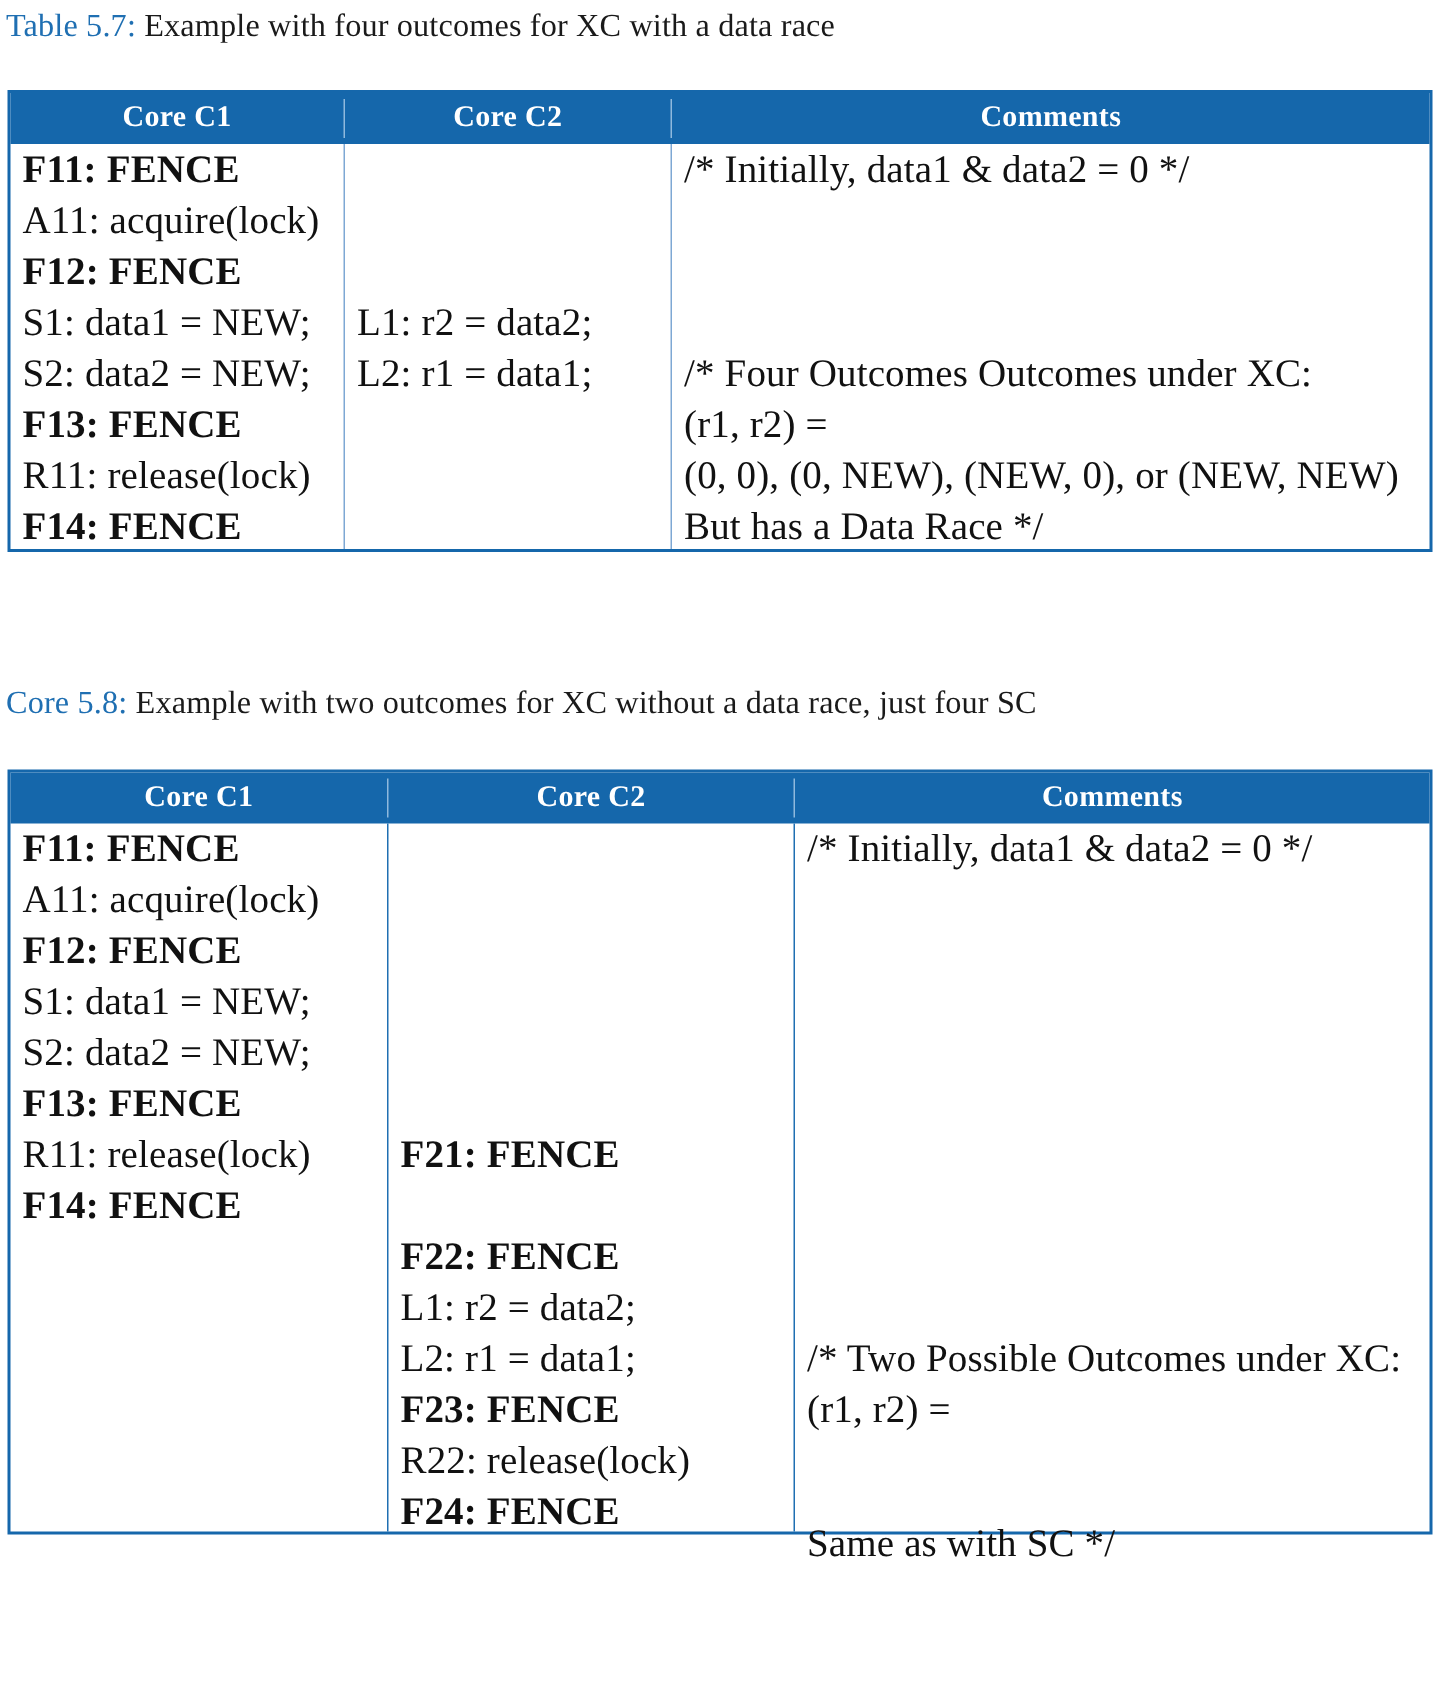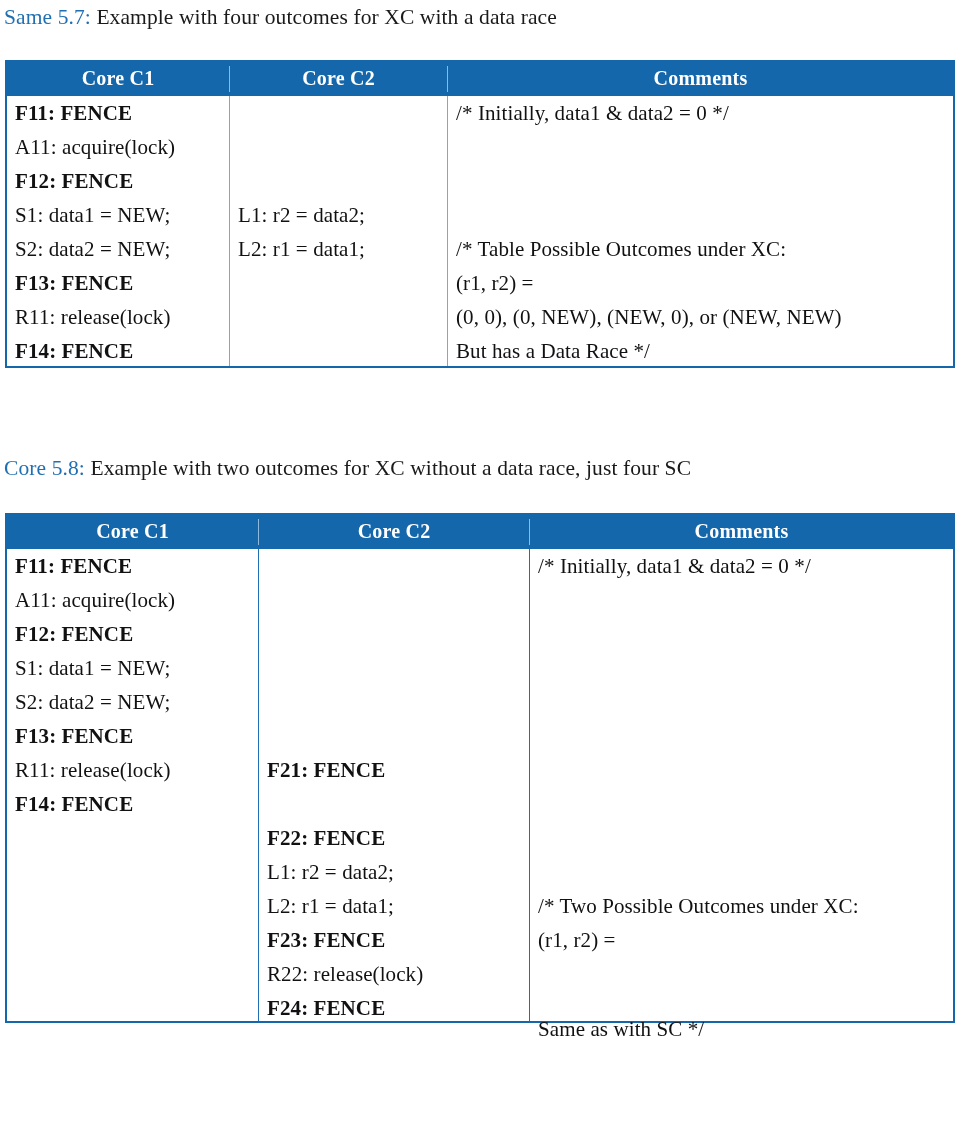--- a/index.html
+++ b/index.html
@@ -110,21 +110,21 @@
     box-sizing: border-box;
     padding-left: 8px;
     padding-right: 6px;
   }
 
   .line {
     position: absolute;
     left: 8px;
     height: 34px;
     line-height: 34px;
-    font-size: 21px;
+    font-size: 26px;
     white-space: nowrap;
     letter-spacing: 0.1px;
     text-align: center;
   }
   .line.b {
     font-weight: bold;
   }
 
   
   #t57-c1 { left: 0px;   width: 222px; }
@@ -139,21 +139,21 @@
   #t58-c2 { left: 252px; width: 270px; }
   #t58-r2 { left: 522px; }
   #t58-c3 { left: 523px; width: 423px; }
 </style>
 </head>
 <body>
 
 <div class="page">
 
   <div class="caption" id="caption-57">
-    <span class="cap-label">Same 5.7:</span>
+    <span class="cap-label">Table 5.7:</span>
     <span class="cap-text">Example with four outcomes for XC with a data race</span>
   </div>
 
   <div class="tbl" id="table-57">
     <div class="thead">
       <div class="hcell" style="left:0px;width:222px;">Core C1</div>
       <div class="hsep" style="left:222px;"></div>
       <div class="hcell" style="left:223px;width:217px;">Core C2</div>
       <div class="hsep" style="left:440px;"></div>
       <div class="hcell" style="left:441px;width:505px;">Comments</div>
@@ -174,21 +174,21 @@
         <div class="line b" style="top:238px;">F14: FENCE</div>
       </div>
 
       <div class="col" id="t57-c2">
         <div class="line" style="top:102px;">L1: r2 = data2;</div>
         <div class="line" style="top:136px;">L2: r1 = data1;</div>
       </div>
 
       <div class="col" id="t57-c3">
         <div class="line" style="top:0px;">/* Initially, data1 &amp; data2 = 0 */</div>
-        <div class="line" style="top:136px;">/* Table Possible Outcomes under XC:</div>
+        <div class="line" style="top:136px;">/* Four Outcomes Outcomes under XC:</div>
         <div class="line" style="top:170px;">(r1, r2) =</div>
         <div class="line" style="top:204px;">(0, 0), (0, NEW), (NEW, 0), or (NEW, NEW)</div>
         <div class="line" style="top:238px;">But has a Data Race */</div>
       </div>
     </div>
   </div>
 
   <div class="caption" id="caption-58">
     <span class="cap-label">Core 5.8:</span>
     <span class="cap-text">Example with two outcomes for XC without a data race, just four SC</span>

